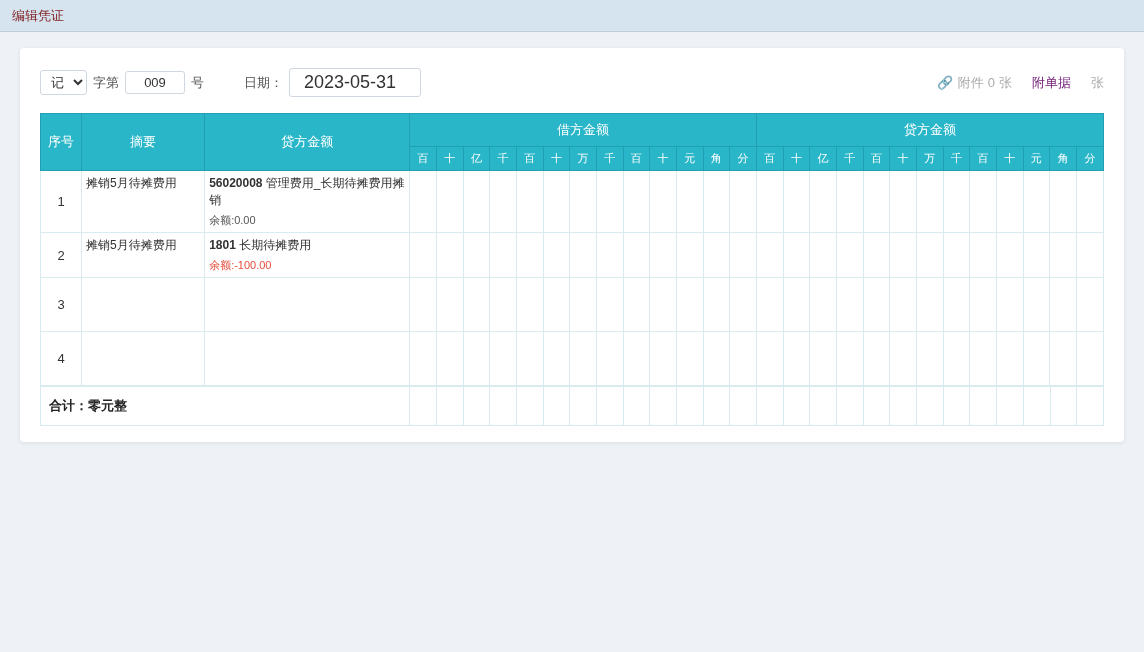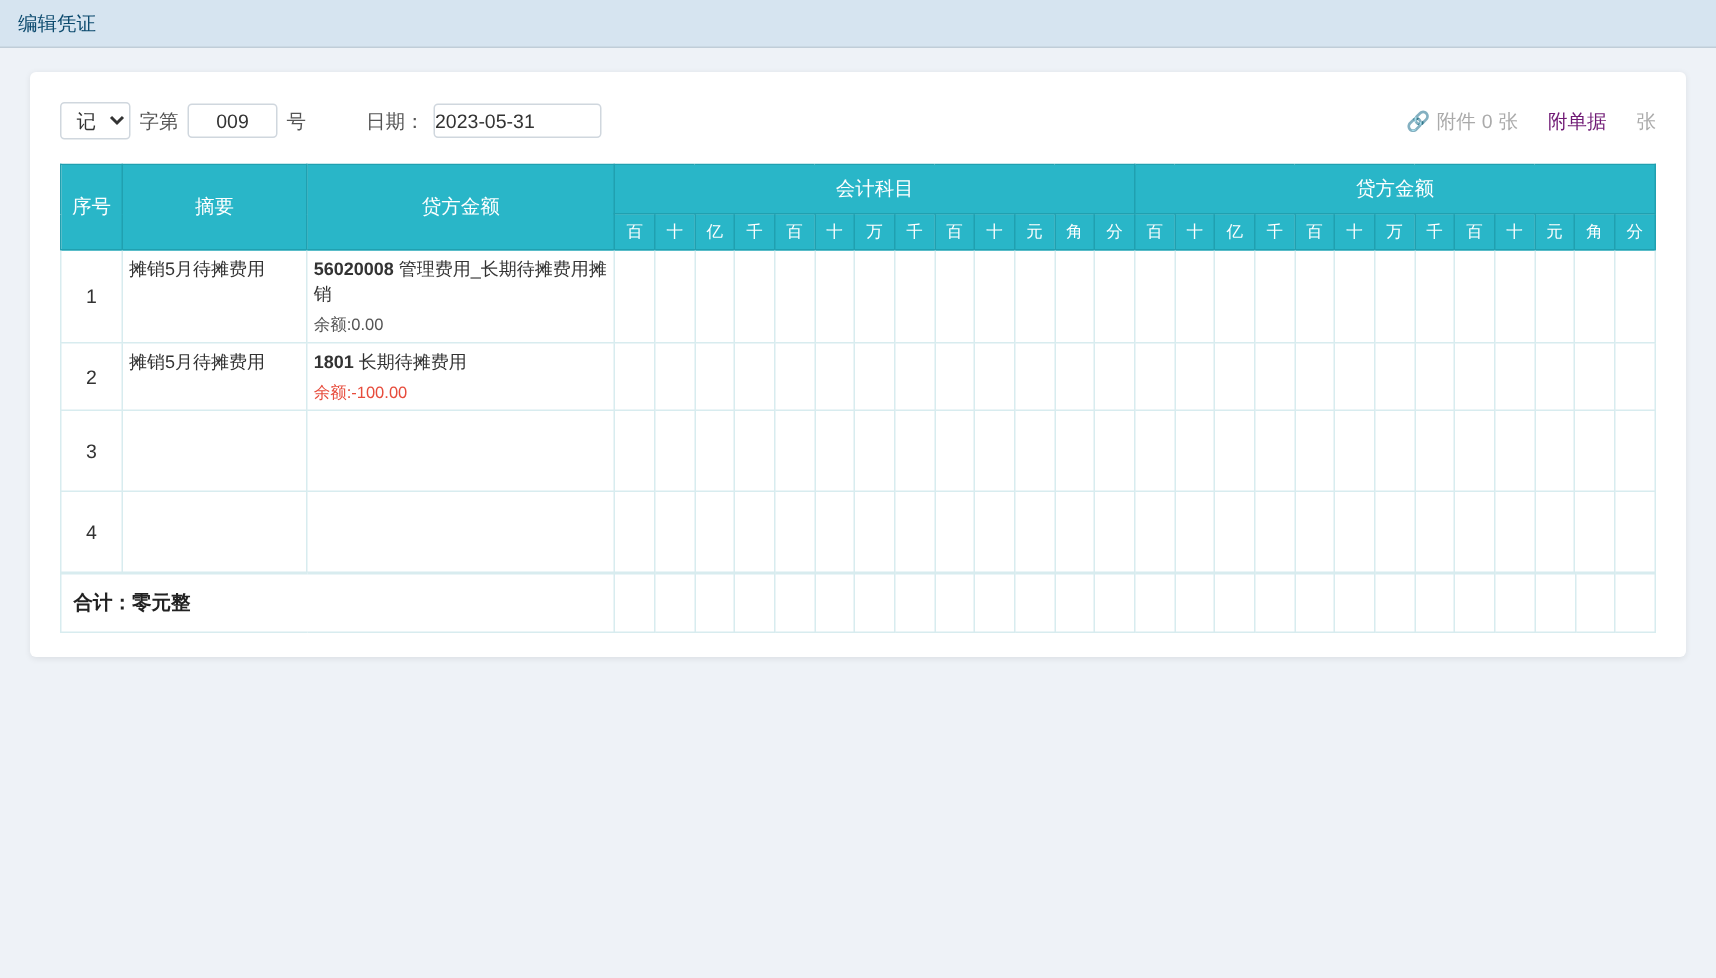--- a/index.html
+++ b/index.html
@@ -11,21 +11,21 @@
       height: 652px;
       overflow: hidden;
     }
     .title-bar {
       background: #d6e4f0;
       height: 32px;
       display: flex;
       align-items: center;
       padding: 0 12px;
       font-size: 13px;
-      color: #0c4a6e;
+      color: #7f1d1d;
       border-bottom: 1px solid #c0cdd8;
     }
     .main-content {
       padding: 16px 20px;
       background: #eef2f7;
       height: calc(652px - 32px);
       overflow-y: auto;
     }
     .page-header {
       display: flex;
@@ -84,24 +84,24 @@
       padding: 3px 8px;
       font-size: 13px;
       color: #333;
       width: 60px;
       text-align: center;
       background: #fff;
     }
     .date-input {
       border: 1px solid #d0d7de;
       border-radius: 3px;
-      padding: 3px 0;
-      font-size: 13px;
-      color: #333;
-      width: 112px;
+      padding: 3px 14px;
+      font-size: 18px;
+      color: #333;
+      width: 132px;
       background: #fff;
     }
     .meta-right {
       margin-left: auto;
       display: flex;
       align-items: center;
       gap: 20px;
       color: #aaa;
       font-size: 13px;
     }
@@ -289,21 +289,21 @@
             <col style="width:26px">
             <col style="width:26px">
             <col style="width:26px">
             <col style="width:26px">
         </colgroup>
         <thead>
           <tr class="thead-main">
             <th rowspan="2">序号</th>
             <th rowspan="2">摘要</th>
             <th rowspan="2">贷方金额</th>
-            <th colspan="13">会计科目</th>
+            <th colspan="13">借方金额</th>
             <th colspan="13">贷方金额</th>
           </tr>
           <tr class="thead-sub">
             <th>百</th>
             <th>十</th>
             <th>亿</th>
             <th>千</th>
             <th>百</th>
             <th>十</th>
             <th>万</th>

